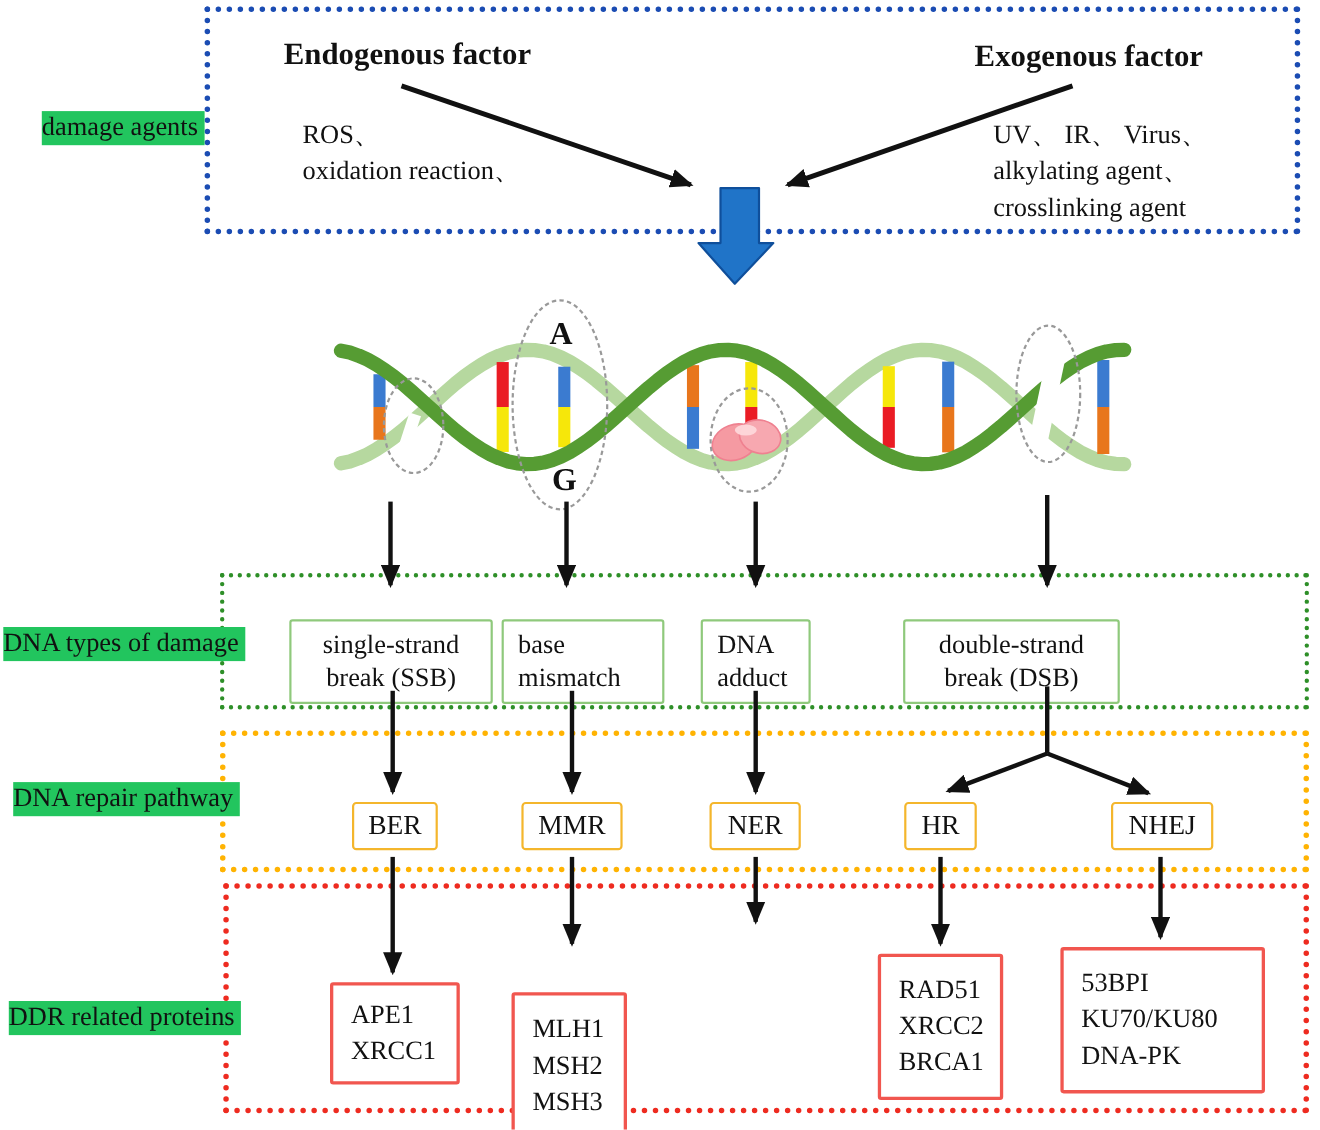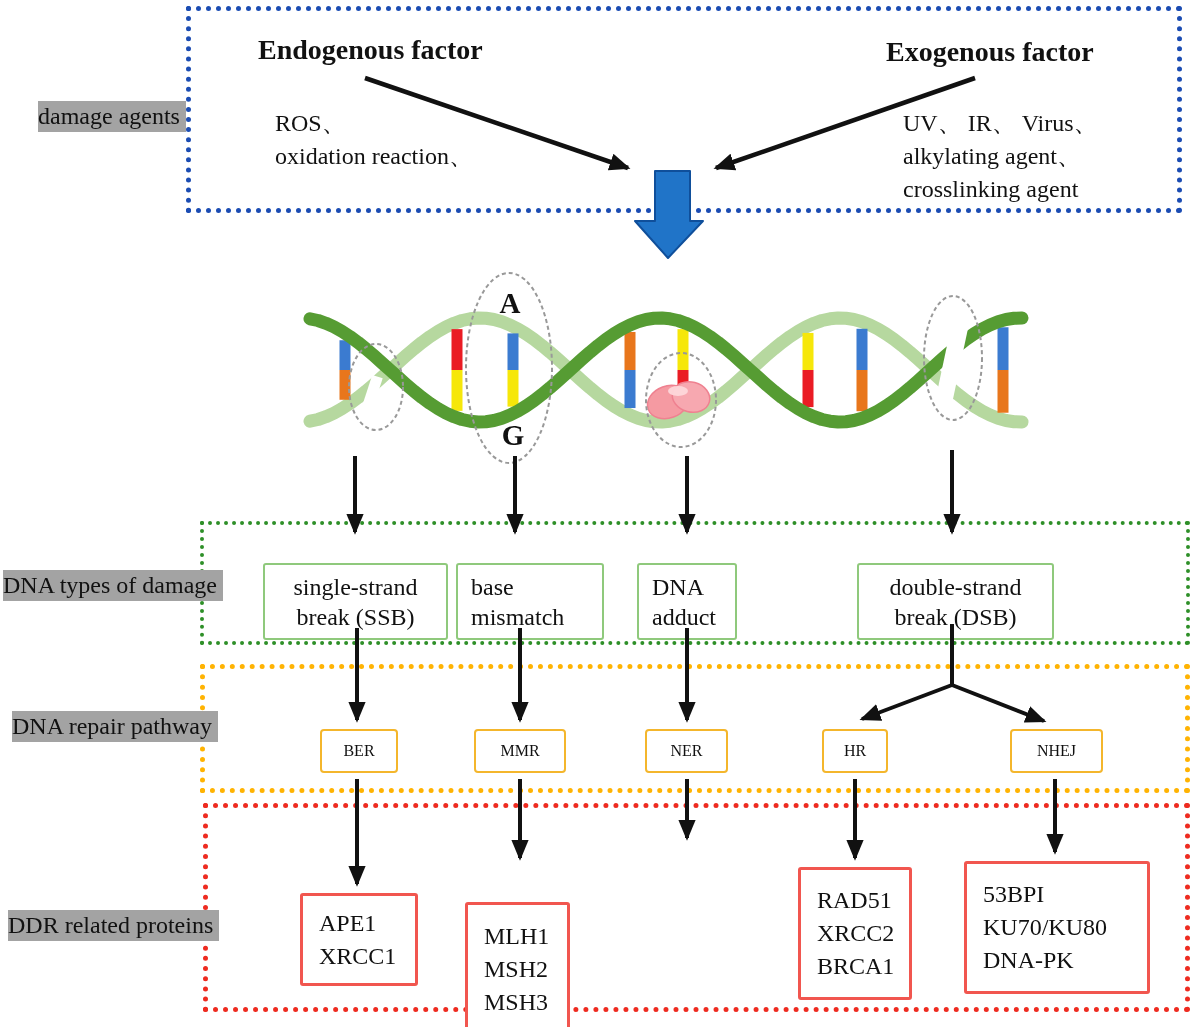--- a/index.html
+++ b/index.html
@@ -3,29 +3,29 @@
 <meta charset="utf-8">
 <style>
   html,body{margin:0;padding:0;background:#fff;}
   #fig{position:relative;width:1200px;height:1027px;background:#fff;
        font-family:"Liberation Serif","DejaVu Serif",serif;color:#111;overflow:hidden;}
   .band{position:absolute;box-sizing:border-box;z-index:0;background:transparent;}
   #band-agents{left:186px;top:6px;width:996px;height:207px;border:5px dotted #1b4cb3;}
   #band-types{left:200px;top:521px;width:990px;height:124px;border:4px dotted #2e8f28;}
   #band-repair{left:200px;top:664px;width:990px;height:129px;border:5px dotted #ffb302;}
   #band-proteins{left:203px;top:803px;width:987px;height:209px;border:5px dotted #ee2b20;}
-  .rowlabel{position:absolute;z-index:2;font-size:24px;background:#a3a3a3;padding:2px 6px 2px 0;white-space:nowrap;}
+  .rowlabel{position:absolute;z-index:2;font-size:24px;background:#22c55e;padding:2px 6px 2px 0;white-space:nowrap;}
   .factor-title{position:absolute;z-index:2;font-weight:bold;font-size:28px;white-space:nowrap;}
   .factor-list{position:absolute;z-index:2;font-size:24px;line-height:33px;white-space:nowrap;}
   .tbox{position:absolute;z-index:2;box-sizing:border-box;border:2px solid #8fc97c;border-radius:3px;
         background:#fff;font-size:24px;line-height:30px;display:flex;flex-direction:column;justify-content:center;margin-top:20px;}
   .tbox.center{align-items:center;text-align:center;}
   .tbox.leftal{align-items:flex-start;padding-left:13px;}
   .pbox{position:absolute;z-index:2;box-sizing:border-box;border:2px solid #f4b62c;border-radius:4px;
-        background:#fff;font-size:16px;display:flex;align-items:center;justify-content:center;}
+        background:#fff;font-size:25px;display:flex;align-items:center;justify-content:center;}
   .dbox{position:absolute;z-index:2;box-sizing:border-box;border:3px solid #f1564f;border-radius:3px;
         background:#fff;font-size:24px;line-height:33px;display:flex;flex-direction:column;justify-content:center;padding-left:16px;}
   #overlay{position:absolute;left:0;top:0;z-index:3;pointer-events:none;}
   .arr{stroke:#111;stroke-width:4;fill:none;}
   .arr2{stroke:#111;stroke-width:4.5;fill:none;}
   svg text.base-letter{font-family:"Liberation Serif","DejaVu Serif",serif;font-size:29px;font-weight:bold;fill:#111;}
 </style>
 </head>
 <body>
 
@@ -59,21 +59,21 @@
     <div>break (SSB)</div>
   </div>
   <div class="tbox leftal" style="left:456px;top:543px;width:148px;height:77px;">
     <div>base</div>
     <div>mismatch</div>
   </div>
   <div class="tbox leftal" style="left:637px;top:543px;width:100px;height:77px;">
     <div>DNA</div>
     <div>adduct</div>
   </div>
-  <div class="tbox center" style="left:857px;top:543px;width:197px;height:77px;text-align:center;">
+  <div class="tbox center" style="left:821px;top:543px;width:197px;height:77px;text-align:center;">
     <div>double-strand</div>
     <div>break (DSB)</div>
   </div>
 
   <div class="pbox" style="left:320px;top:729px;width:78px;height:44px;">BER</div>
   <div class="pbox" style="left:474px;top:729px;width:92px;height:44px;">MMR</div>
   <div class="pbox" style="left:645px;top:729px;width:83px;height:44px;">NER</div>
   <div class="pbox" style="left:822px;top:729px;width:66px;height:44px;">HR</div>
   <div class="pbox" style="left:1010px;top:729px;width:93px;height:44px;">NHEJ</div>
 

